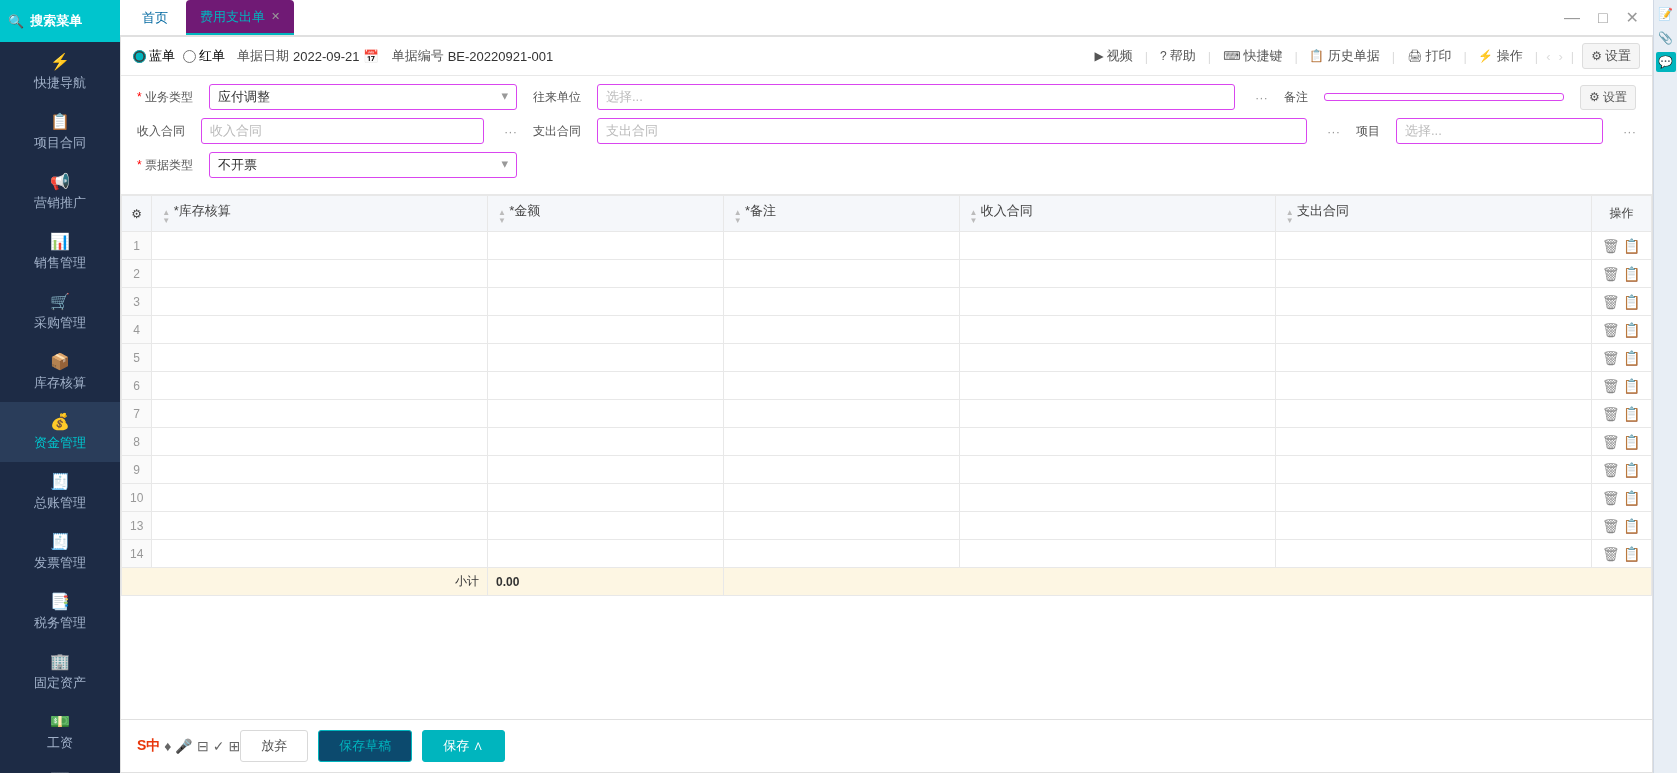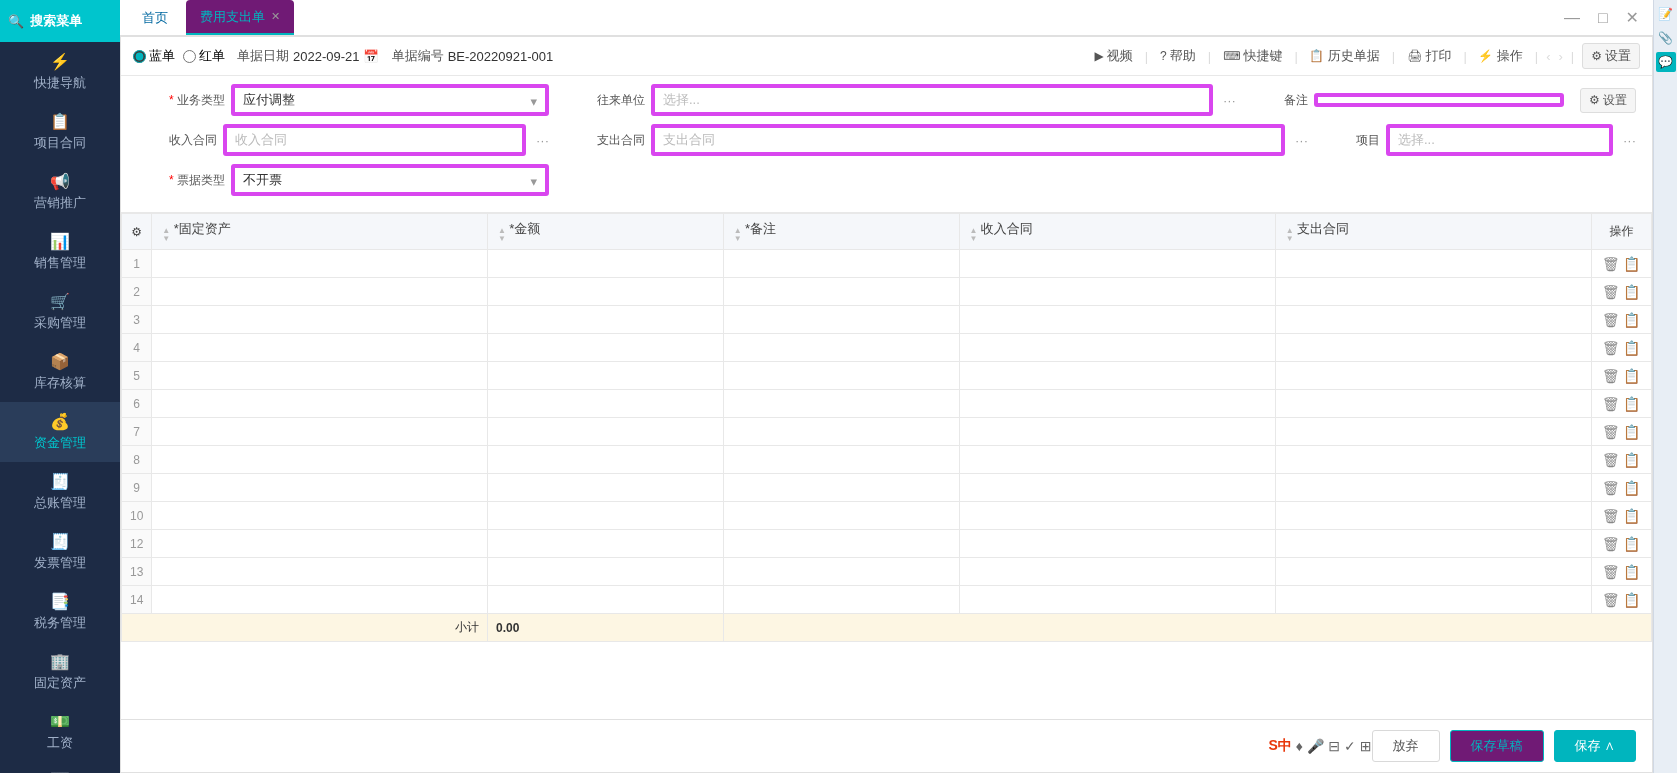--- a/index.html
+++ b/index.html
@@ -126,43 +126,42 @@
     }
     .form-row {
       display: flex;
       align-items: center;
       gap: 16px;
       margin-bottom: 8px;
     }
     .form-field {
       display: flex;
       align-items: center;
-      gap: 6px;
+      gap: 16px;
       flex: 1;
-      margin-left: 32px;
     }
     .form-field label {
       color: #555;
       white-space: nowrap;
       font-size: 12px;
     }
     .form-field label.required::before {
       content: '* ';
       color: #f00;
     }
     .form-field .field-input {
       flex: 1;
-      border: 4px solid #d946ef;
+      border: 1px solid #d946ef;
       border-radius: 3px;
       padding: 3px 8px;
       font-size: 12px;
       color: #333;
       background: #fff;
       display: flex;
-      align-items: flex-end;
+      align-items: flex-start;
       justify-content: space-between;
       min-width: 120px;
     }
     .form-field .field-input .dropdown-arrow { color: #999; }
     .form-field .field-dots { color: #999; margin-left: 4px; cursor: pointer; }
     .field-placeholder { color: #bbb; }
 
     
     .table-container {
       flex: 1;
@@ -197,36 +196,36 @@
     .col-sort { display: inline-flex; flex-direction: column; cursor: pointer; gap: 0; margin-left: 2px; }
     .col-sort span { font-size: 8px; line-height: 1; color: #bbb; }
     .settings-col { background: #f5f7fa; text-align: center; }
 
     
     .footer {
       background: #fff;
       border-top: 1px solid #e0e0e0;
       padding: 10px 16px;
       display: flex;
-      justify-content: flex-end;
+      justify-content: flex-start;
       align-items: center;
       flex-shrink: 0;
     }
     .footer-right { display: flex; gap: 10px; align-items: center; }
     .footer-left { display: flex; gap: 8px; align-items: center; color: #888; }
     .btn {
       padding: 6px 20px;
       border-radius: 3px;
       border: 1px solid #d9d9d9;
       cursor: pointer;
       font-size: 13px;
     }
     .btn-default { background: #fff; color: #555; }
     .btn-primary { background: #00b5be; color: #fff; border-color: #00b5be; }
-    .btn-outline { background: #701a75; color: #00b5be; border-color: #00b5be; }
+    .btn-outline { background: #0c4a6e; color: #00b5be; border-color: #00b5be; }
 
     
     .right-sidebar {
       width: 24px;
       background: #e8eef5;
       display: flex;
       flex-direction: column;
       align-items: center;
       padding: 4px 0;
       gap: 4px;
@@ -427,21 +426,21 @@
     <div class="table-container">
       <table>
         <thead>
           <tr>
             <th class="settings-col" style="width:30px;">⚙</th>
             <th>
               <span class="col-sort">
                   <span>▲</span>
                   <span>▼</span>
                 </span>
-              <span>*固定资产</span>
+              <span>*库存核算</span>
             </th>
             <th>
               <span class="col-sort">
                   <span>▲</span>
                   <span>▼</span>
                 </span>
               <span>*金额</span>
             </th>
             <th>
               <span class="col-sort">
@@ -602,34 +601,20 @@
     <td></td>
     <td></td>
     <td>
       <div class="op-cell">
         <span class="op-btn">🗑</span>
         <span class="op-btn">📋</span>
       </div>
     </td>
   </tr>
             <tr>
-    <td class="row-num">12</td>
-    <td></td>
-    <td></td>
-    <td></td>
-    <td></td>
-    <td></td>
-    <td>
-      <div class="op-cell">
-        <span class="op-btn">🗑</span>
-        <span class="op-btn">📋</span>
-      </div>
-    </td>
-  </tr>
-            <tr>
     <td class="row-num">13</td>
     <td></td>
     <td></td>
     <td></td>
     <td></td>
     <td></td>
     <td>
       <div class="op-cell">
         <span class="op-btn">🗑</span>
         <span class="op-btn">📋</span>

